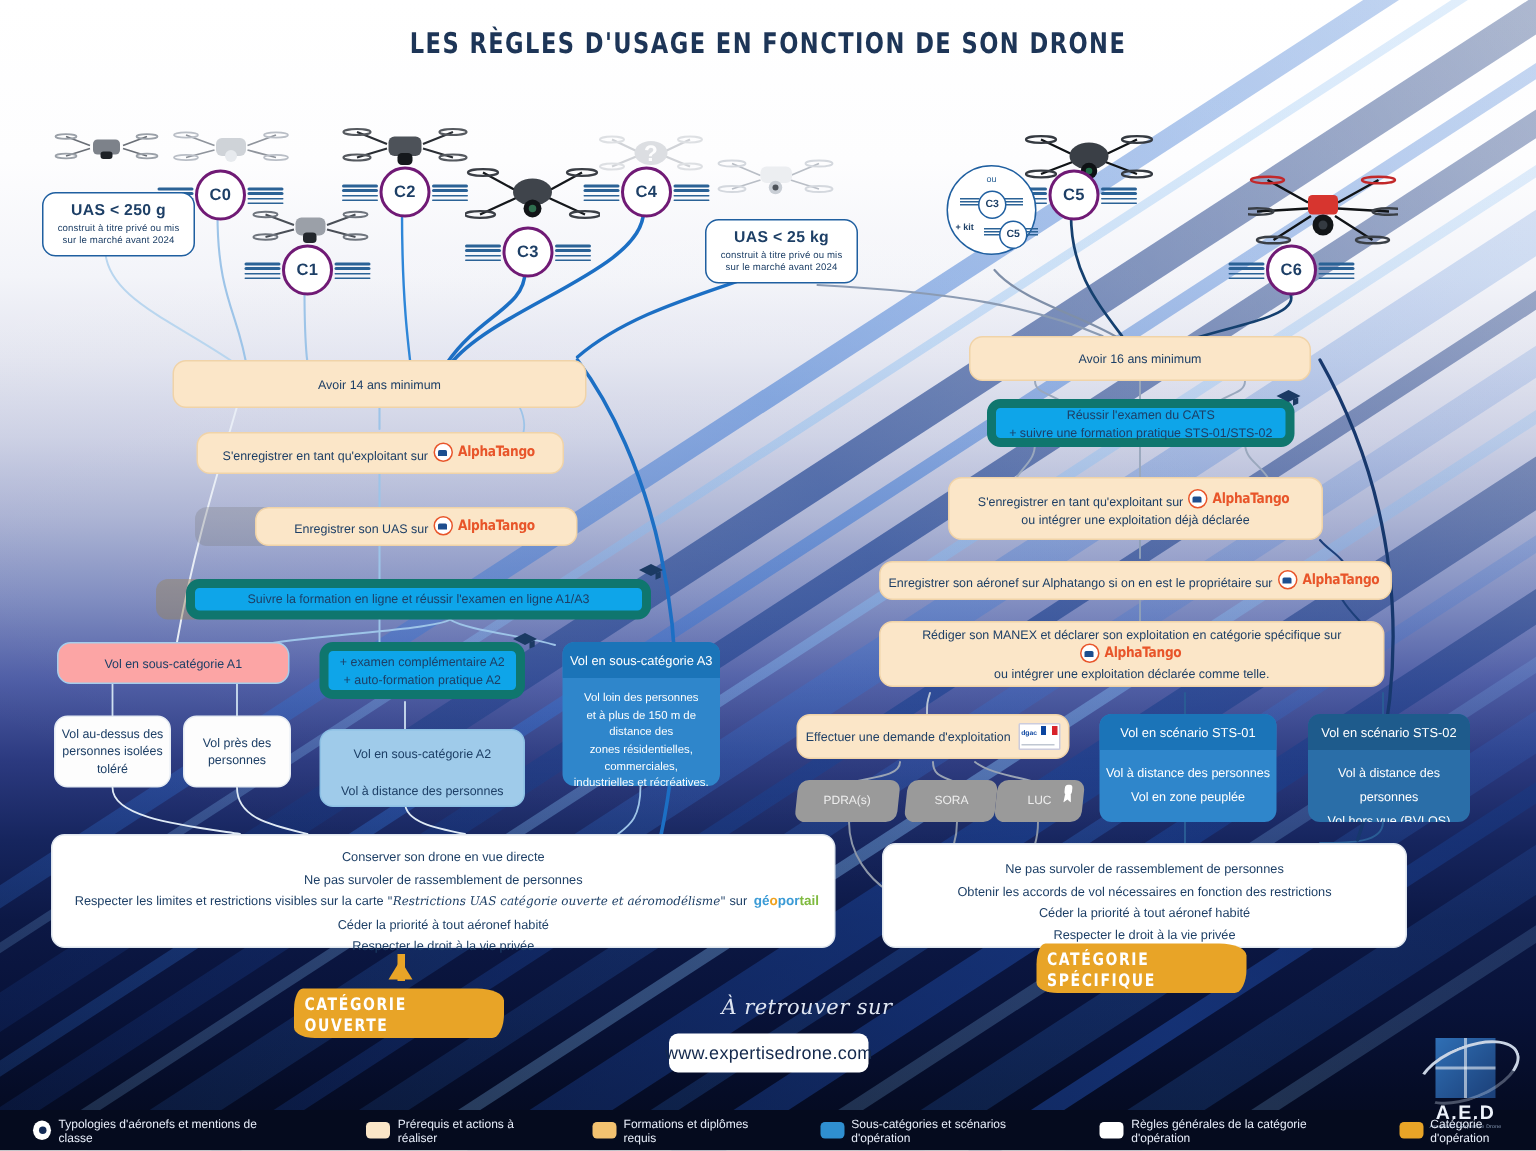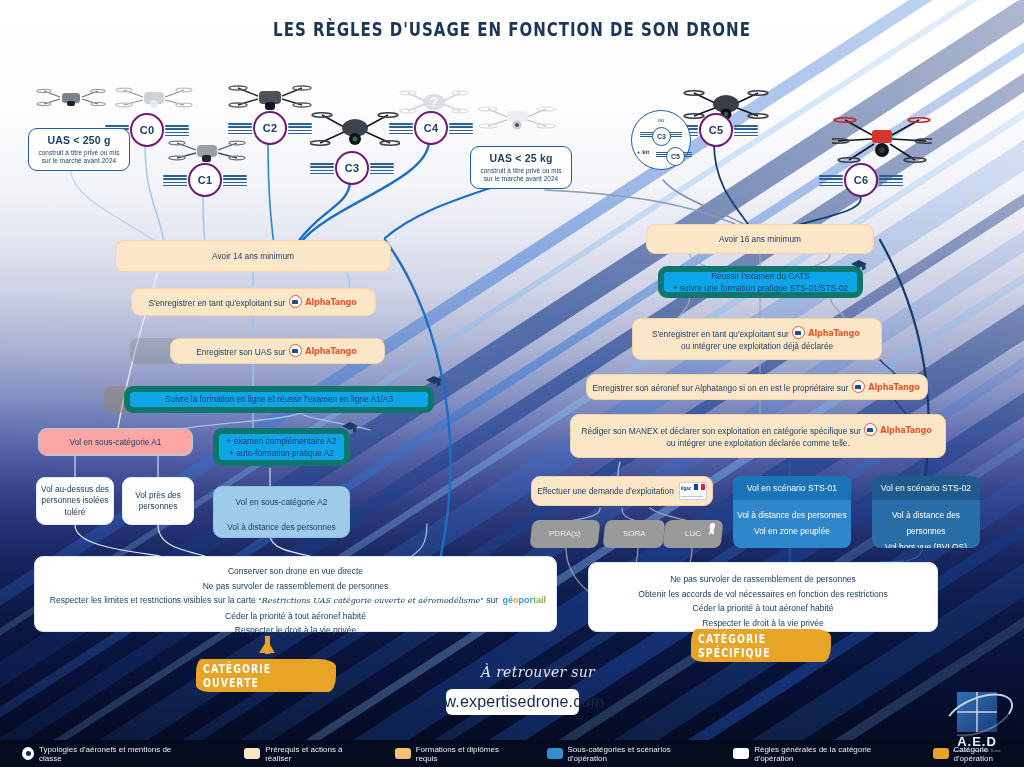--- a/index.html
+++ b/index.html
@@ -101,21 +101,21 @@
   .ribbon span{position:relative;z-index:2;transform:scaleX(.9);}
   .arrow-up{position:absolute;width:0;height:0;z-index:8;
       border-left:8px solid transparent;border-right:8px solid transparent;
       border-bottom:13px solid #e8a427;}
   .arrow-stem{position:absolute;width:5px;background:#e8a427;z-index:8;}
 
   
   .retrouver{position:absolute;color:#dfe6f2;font-size:14px;font-style:italic;
       font-family:"DejaVu Serif",serif;letter-spacing:.3px;}
   .urlbox{position:absolute;background:#fff;border-radius:6px;display:flex;
-      align-items:center;justify-content:center;color:#14294d;font-size:16px;
+      align-items:center;justify-content:center;color:#14294d;font-size:12px;
       letter-spacing:.2px;}
 
   
   .legend{position:absolute;left:0;bottom:0;width:1024px;height:27px;
       display:flex;align-items:center;z-index:20;color:#e8eefa;font-size:8px;}
   .lg-item{display:flex;align-items:center;gap:5px;}
   .sw{width:17px;height:11px;border-radius:3px;display:inline-block;}
   .lg-dot{width:13px;height:13px;border-radius:50%;background:#fff;position:relative;}
   .lg-dot::after{content:"";position:absolute;left:4px;top:4px;width:5px;height:5px;
       border-radius:50%;background:#132a55;}
@@ -551,20 +551,32 @@
   </div>
   <svg style="position:absolute;left:340px;top:420px;width:20px;height:16px;z-index:9" viewBox="0 0 20 16">
     <path d="M2 6 L10 2 L18 6 L10 10 Z" fill="#1b3a63"></path>
     <path d="M13 8.2 L13 12.5 L16.5 11 L16.5 7" fill="#1b3a63"></path>
   </svg>
   <div class="box b-sub-l2" style="left:213px;top:486px;width:137px;height:52px;justify-content:flex-start;padding-top:9px">
     <span>Vol en sous-catégorie A2</span>
     <span style="margin-top:13px">Vol à distance des personnes</span>
   </div>
 
+  <div class="box" style="left:375px;top:428px;width:105px;height:96px;background:#2f86cb;border-radius:8px;
+              justify-content:flex-start;color:#fff;overflow:hidden">
+    <div class="scenhdr" style="background:#1b74b8">
+      <span>Vol en sous-catégorie A3</span>
+    </div>
+    <div style="padding:7px 5px 0;font-size:7.6px;line-height:1.5;text-align:center">
+      <div>Vol loin des personnes</div>
+      <div>et à plus de 150 m de distance des</div>
+      <div>zones résidentielles, commerciales,</div>
+      <div>industrielles et récréatives.</div>
+    </div>
+  </div>
 
   <div class="box b-rules" style="left:34px;top:556px;width:523px;height:76px;display:block;padding:7px 10px 0">
     <div style="text-align:center">Conserver son drone en vue directe</div>
     <div style="text-align:center">Ne pas survoler de rassemblement de personnes</div>
     <div style="text-align:right">
       <span>Respecter les limites et restrictions visibles sur la carte</span>
       <i style="font-family:'DejaVu Serif',serif;font-size:8px">"Restrictions UAS catégorie ouverte et aéromodélisme"</i>
       <span>sur</span>
       <span class="geo">
           <span class="g1">gé</span>
@@ -604,21 +616,21 @@
   <div class="box b-prereq" style="left:586px;top:374px;width:342px;height:26px">
     <span>
       <span>Enregistrer son aéronef sur Alphatango si on en est le propriétaire sur</span>
       <span class="at">
           <span class="ic"></span>
           <span class="tx">AlphaTango</span>
         </span>
     </span>
   </div>
 
-  <div class="box b-prereq" style="left:570px;top:414px;width:376px;height:44px">
+  <div class="box b-prereq" style="left:586px;top:414px;width:337px;height:44px">
     <span>
       <span>Rédiger son MANEX et déclarer son exploitation en catégorie spécifique sur</span>
       <span class="at">
           <span class="ic"></span>
           <span class="tx">AlphaTango</span>
         </span>
     </span>
     <span>ou intégrer une exploitation déclarée comme telle.</span>
   </div>
 

